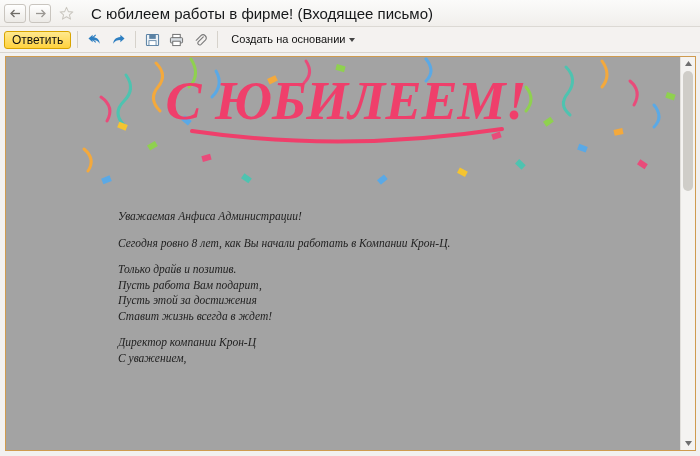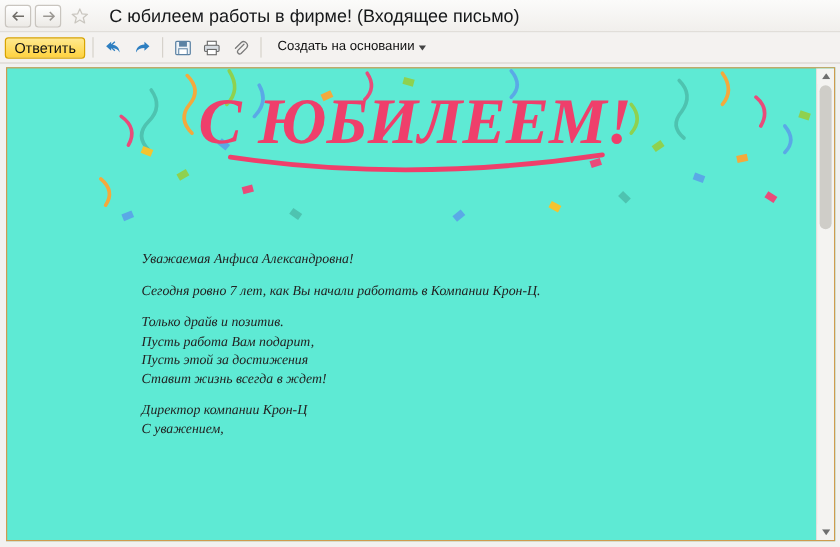--- a/index.html
+++ b/index.html
@@ -128,21 +128,21 @@
     width: 0; height: 0;
     border-left: 3px solid transparent;
     border-right: 3px solid transparent;
     border-top: 4px solid #444;
   }
 
   
   .docpane {
     flex: 1;
     margin: 3px 4px 5px 5px;
-    background: #5eead4;
+    background: #a3a3a3;
     border: 1px solid #cf9b4f;
     position: relative;
     overflow: hidden;
     display: flex;
   }
   .docbody {
     flex: 1;
     position: relative;
     overflow: hidden;
   }
@@ -306,22 +306,22 @@
             <rect x="96" y="120" width="9" height="6" fill="#5aa9e6" transform="rotate(-22 100 123)"></rect>
             <rect x="660" y="36" width="9" height="6" fill="#8fd14f" transform="rotate(18 664 39)"></rect>
           </g>
 
           <text x="340" y="62" text-anchor="middle" font-family="Liberation Serif, serif" font-style="italic" font-weight="bold" font-size="54" fill="#ef3f6b">С ЮБИЛЕЕМ!</text>
           <path d="M186 74 q150 22 310 -2" fill="none" stroke="#ef3f6b" stroke-width="4" stroke-linecap="round"></path>
         </svg>
       </div>
 
       <div class="letter">
-        <p class="block">Уважаемая Анфиса Александровна!</p>
-        <p class="block">Сегодня ровно 7 лет, как Вы начали работать в Компании Крон-Ц.</p>
+        <p class="block">Уважаемая Анфиса Администрации!</p>
+        <p class="block">Сегодня ровно 8 лет, как Вы начали работать в Компании Крон-Ц.</p>
         <div class="lines">
           <div>Только драйв и позитив.</div>
           <div>Пусть работа Вам подарит,</div>
           <div>Пусть этой за достижения</div>
           <div>Ставит жизнь всегда в ждет!</div>
         </div>
         <div class="sign">
           <div>Директор компании Крон-Ц</div>
           <div>С уважением,</div>
 

